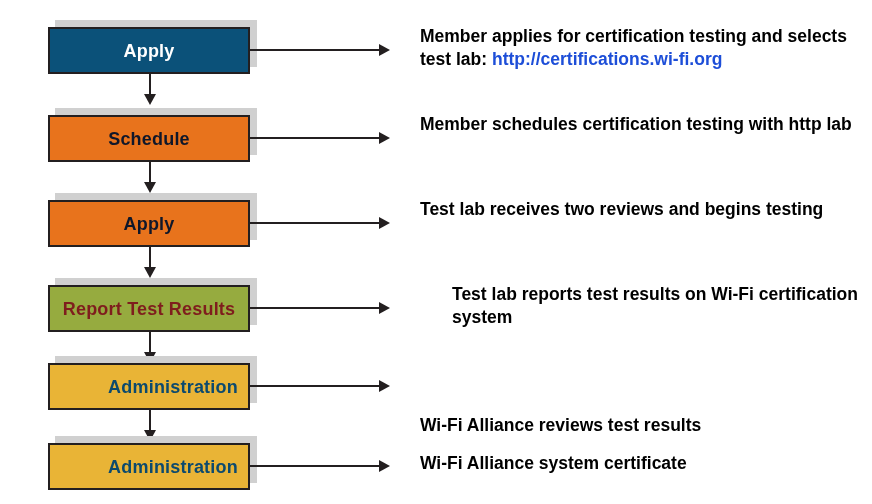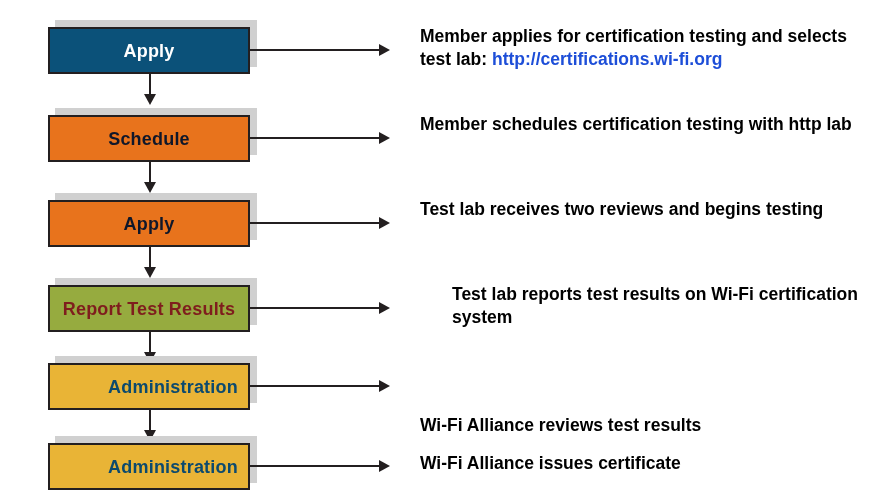--- a/index.html
+++ b/index.html
@@ -205,16 +205,16 @@
 
   <div class="step-row" style="top:443px;">
     <div class="box-wrap">
       <div class="box-shadow"></div>
       <div class="box gold">Administration</div>
     </div>
     <div class="h-arrow" style="left:250px; top:17px; width:140px;">
       <div class="shaft" style="width:129px;"></div>
       <div class="head" style="left:129px;"></div>
     </div>
-    <div class="desc" style="top:9px;">Wi-Fi Alliance issues certificate</div>
+    <div class="desc" style="top:9px;">Wi-Fi Alliance system certificate</div>
   </div>
 
 </div>
 
 </body></html>

